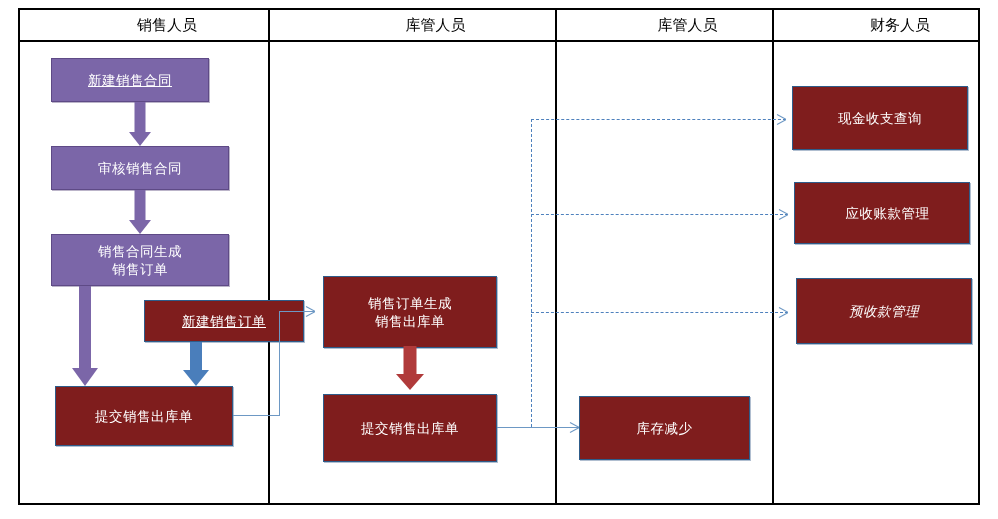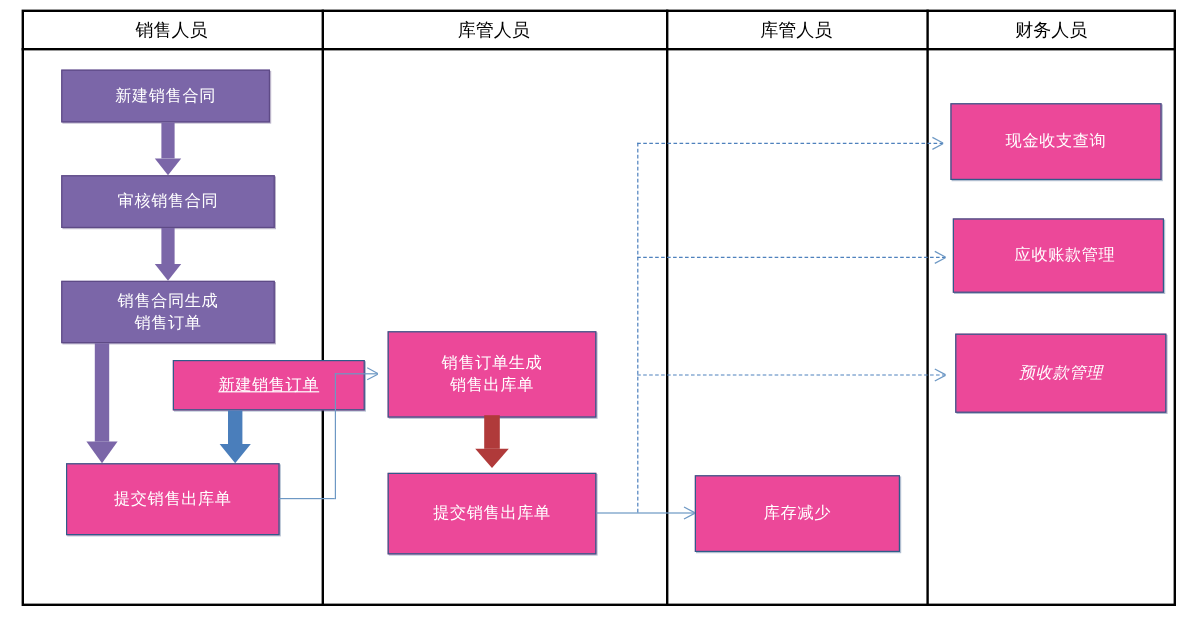--- a/index.html
+++ b/index.html
@@ -45,20 +45,21 @@
   }
   .lane-title {
     position: absolute;
     top: 12px;
     height: 26px;
     line-height: 26px;
     text-align: center;
     font-size: 15px;
     color: #000000;
     white-space: nowrap;
+    padding-left: 24px;
   }
 
   
   .node {
     position: absolute;
     box-sizing: border-box;
     display: flex;
     align-items: center;
     justify-content: center;
     text-align: center;
@@ -67,21 +68,21 @@
     color: #ffffff;
     white-space: pre-line;
     letter-spacing: 0.5px;
   }
   .node.purple {
     background: #7B66A8;
     border: 1px solid #5E4A86;
     box-shadow: 1px 1px 0 rgba(60,40,100,0.35);
   }
   .node.blue {
-    background: #ec4899;
+    background: #7f1d1d;
     border: 1px solid #2E5C8A;
     box-shadow: 1px 1px 0 rgba(30,70,120,0.35);
   }
 
   
   .block-arrow {
     position: absolute;
   }
   .block-arrow .shaft {
     position: absolute;
@@ -156,21 +157,21 @@
   <div class="lane-header-rule"></div>
   <div class="lane-divider" style="left:268px;"></div>
   <div class="lane-divider" style="left:555px;"></div>
   <div class="lane-divider" style="left:772px;"></div>
 
   <div class="lane-title" style="left:18px;  width:250px;">销售人员</div>
   <div class="lane-title" style="left:268px; width:287px;">库管人员</div>
   <div class="lane-title" style="left:555px; width:217px;">库管人员</div>
   <div class="lane-title" style="left:772px; width:208px;">财务人员</div>
 
-  <div class="node purple" style="left:51px; top:58px; width:174px; height:44px;">新建销售合同</div>
+  <div class="node purple" style="left:51px; top:58px; width:158px; height:44px;text-decoration:underline;">新建销售合同</div>
 
   <div class="block-arrow" style="left:129px; top:102px; width:22px; height:44px;">
     <div class="shaft" style="width:11px; height:30px; background:#7B66A8;"></div>
     <div class="head" style="border-left-width:11px; border-right-width:11px; border-top-width:14px; border-top-color:#7B66A8;"></div>
   </div>
 
   <div class="node purple" style="left:51px; top:146px; width:178px; height:44px;">审核销售合同</div>
 
   <div class="block-arrow" style="left:129px; top:190px; width:22px; height:44px;">
     <div class="shaft" style="width:11px; height:30px; background:#7B66A8;"></div>

